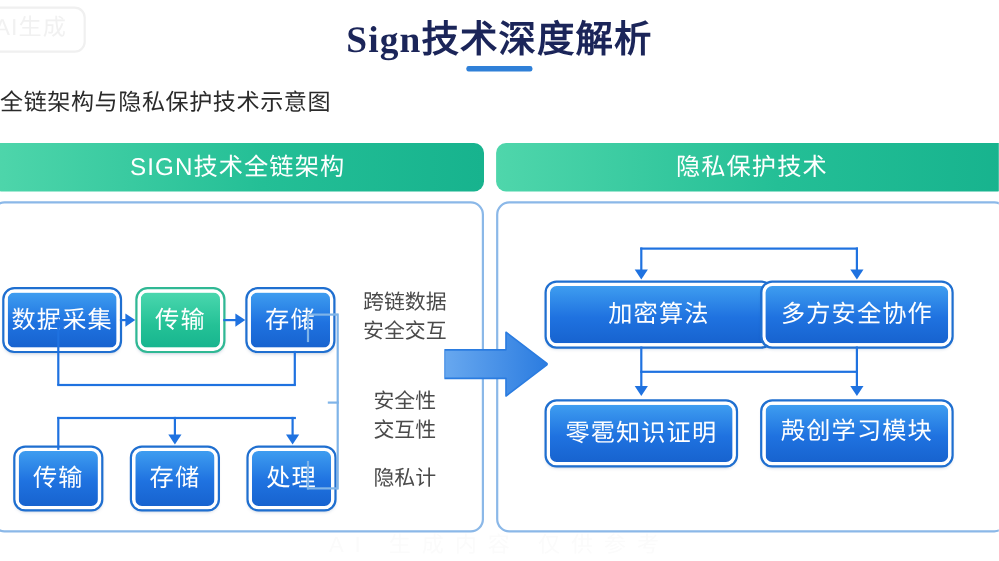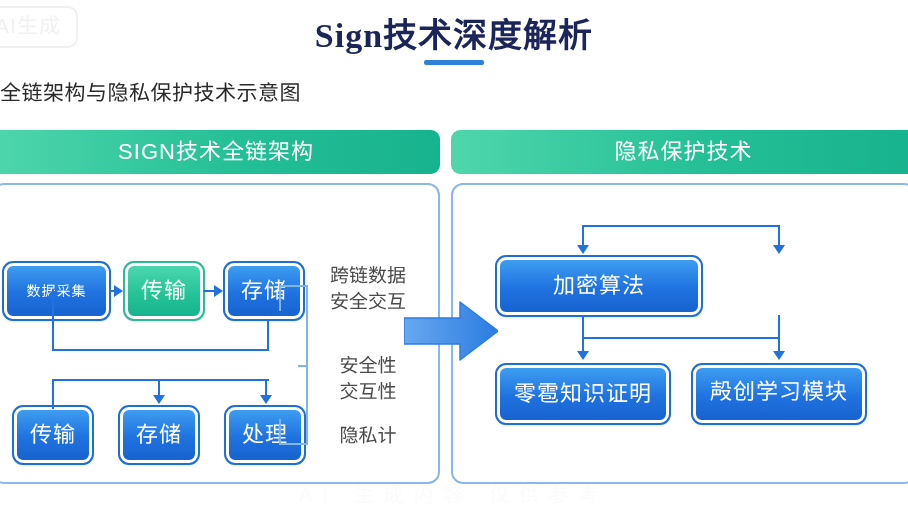--- a/index.html
+++ b/index.html
@@ -131,21 +131,21 @@
     letter-spacing: 1px;
     background: linear-gradient(180deg, #3e9df0 0%, #1f72e0 55%, #1763cf 100%);
     box-shadow: 0 2px 3px rgba(20,60,120,0.25);
   }
   .node.green {
     background: linear-gradient(180deg, #4ad7ae 0%, #24c196 60%, #17b58f 100%);
     outline-color: #2fb894;
   }
 
   
-  .n-collect { left: 10px;  top: 78px;  width: 105px; height: 56px; font-size: 14px; line-height: 50px; }
+  .n-collect { left: 10px;  top: 78px;  width: 105px; height: 56px; font-size: 22px; line-height: 50px; }
   .n-trans1  { left: 131px; top: 78px;  width: 78px;  height: 56px; font-size: 22px; line-height: 50px; }
   .n-store1  { left: 231px; top: 78px;  width: 78px;  height: 56px; font-size: 22px; line-height: 50px; }
   .n-trans2  { left: 20px;  top: 222px; width: 78px;  height: 56px; font-size: 22px; line-height: 50px; }
   .n-store2  { left: 126px; top: 222px; width: 78px;  height: 56px; font-size: 22px; line-height: 50px; }
   .n-proc    { left: 232px; top: 222px; width: 78px;  height: 56px; font-size: 22px; line-height: 50px; }
 
   
   .r-enc  { left: 44px;  top: 72px;  width: 204px; height: 58px; font-size: 22px; line-height: 52px; }
   .r-mpc  { left: 240px; top: 72px;  width: 172px; height: 58px; font-size: 22px; line-height: 52px; }
   .r-zkp  { left: 44px;  top: 180px; width: 172px; height: 58px; font-size: 22px; line-height: 52px; }
@@ -272,20 +272,21 @@
   <div class="panel-head">隐私保护技术</div>
   <div class="panel-body">
 
     <div class="ln ln-h" style="left:129px; top:40px; width:198px;"></div>
     <div class="ln ln-v" style="left:129px; top:40px; height:22px;"></div>
     <div class="arrow-d" style="left:124px; top:60px;"></div>
     <div class="ln ln-v" style="left:325px; top:40px; height:22px;"></div>
     <div class="arrow-d" style="left:320px; top:60px;"></div>
 
     <div class="node r-enc">加密算法</div>
+    <div class="node r-mpc">多方安全协作</div>
 
     <div class="ln ln-v" style="left:129px; top:130px; height:38px;"></div>
     <div class="arrow-d" style="left:124px; top:166px;"></div>
     <div class="ln ln-v" style="left:325px; top:130px; height:38px;"></div>
     <div class="arrow-d" style="left:320px; top:166px;"></div>
     <div class="ln ln-h" style="left:129px; top:152px; width:198px;"></div>
 
     <div class="node r-zkp">零雹知识证明</div>
     <div class="node r-fl">殸创学习模块</div>
 

